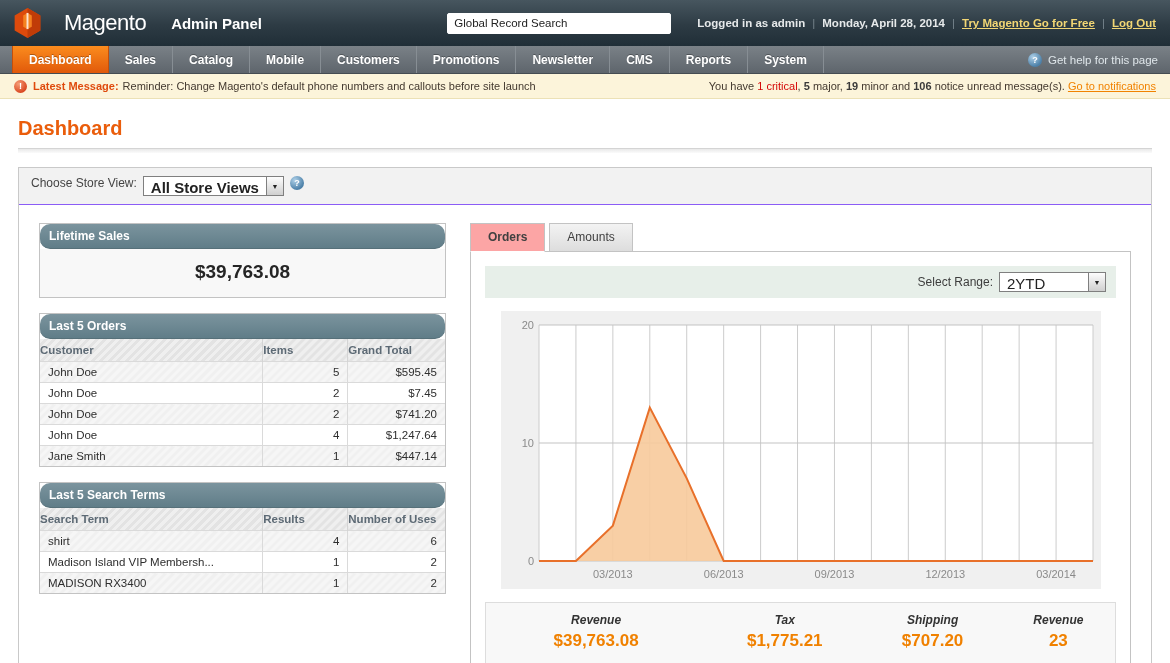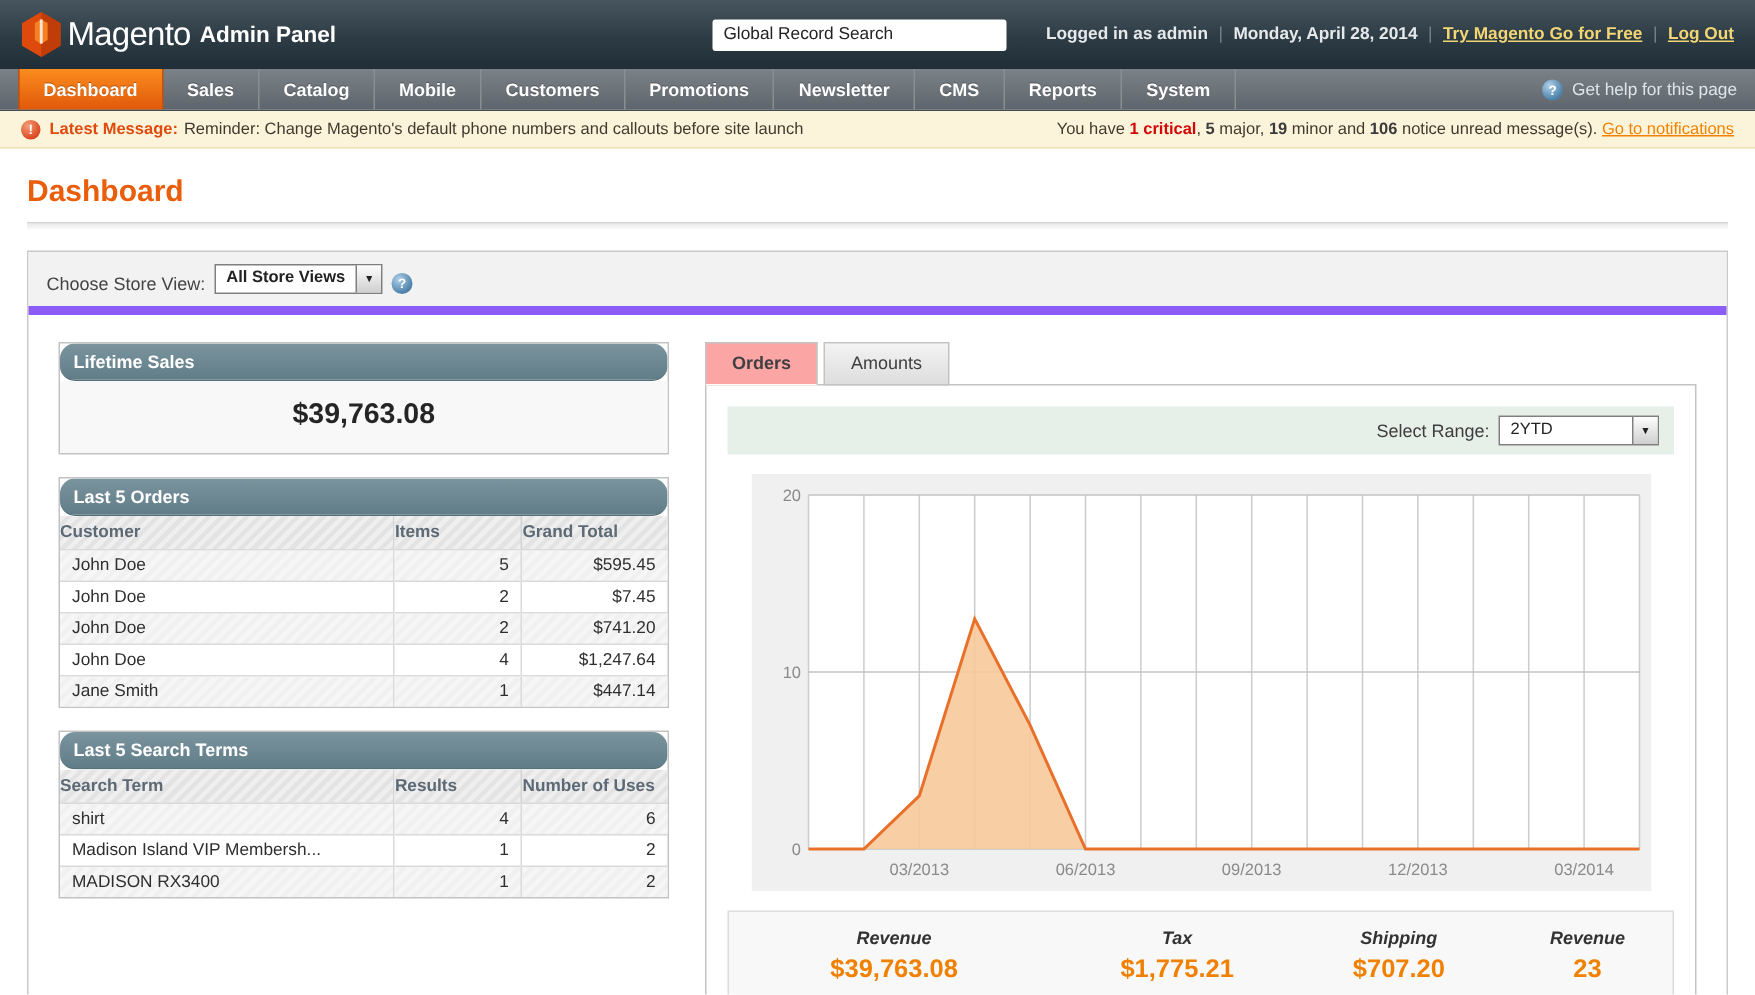--- a/index.html
+++ b/index.html
@@ -2,26 +2,26 @@
 <html><head>
 <meta charset="utf-8">
 <style>
   * { margin:0; padding:0; box-sizing:border-box; }
   html,body { width:1170px; height:663px; overflow:hidden; background:#fff;
     font-family:"Liberation Sans", sans-serif; }
 
   
   .top-bar { height:46px; background:linear-gradient(180deg,#47565f 0%,#2d3b44 55%,#202e37 100%);
     display:flex; align-items:center; padding:0 14px; }
-  .brand-wrap { display:flex; align-items:center; gap:4px; }
+  .brand-wrap { display:flex; align-items:center; gap:23px; }
   .logo-svg { display:block; }
   .brand-name { color:#fff; font-size:22px; letter-spacing:-0.5px; }
   .brand-suffix { color:#fff; font-size:15px; font-weight:bold; margin-left:2px; }
   .global-search { margin-left:auto; margin-right:26px; }
-  .global-search input { width:196px; height:21px; border:1px solid #fff; border-radius:2px;
+  .global-search input { width:224px; height:21px; border:1px solid #fff; border-radius:2px;
     font-size:11.5px; padding:0 6px; color:#222; font-family:"Liberation Sans",sans-serif; }
   .top-meta { display:flex; align-items:center; gap:7px; font-size:11.5px; font-weight:bold;
     color:#e6e9ea; white-space:nowrap; }
   .top-meta .sep { color:#75838b; font-weight:normal; }
   .top-link { color:#f2d674; text-decoration:underline; cursor:pointer; }
 
   
   .nav { height:28px; background:linear-gradient(180deg,#7a8187,#5e656c); display:flex;
     align-items:stretch; padding-left:12px; border-bottom:1px solid #454c52; }
   .nav-item { display:flex; align-items:center; padding:0 16px; color:#fff; font-size:12px;
@@ -37,37 +37,37 @@
     background:radial-gradient(circle at 35% 30%, #aed0e8, #4d81a9 70%); }
 
   
   .message-bar { height:25px; background:#fcf4da; border-bottom:1px solid #ece1b6; display:flex;
     align-items:center; padding:0 14px; font-size:11px; color:#43392f; }
   .alert-icon { width:13px; height:13px; border-radius:50%; background:radial-gradient(circle at 35% 30%,#f59d77,#d8431c 75%);
     color:#fff; font-size:9px; font-weight:bold; display:inline-flex; align-items:center;
     justify-content:center; flex:none; }
   .lm-label { color:#df4a0d; font-weight:bold; margin:0 4px 0 6px; }
   .notif { margin-left:auto; }
-  .notif .crit { color:#d40707; font-weight:bold; }
+  .notif .crit { color:#d40707; font-weight:normal; }
   .notif .b { font-weight:bold; color:#3a3a3a; }
   .notif-link { color:#f18200; text-decoration:underline; cursor:pointer; }
 
   
   .page { padding:12px 18px 0; }
   .page-title { color:#ea5d0b; font-size:20px; font-weight:bold; margin:6px 0 8px; }
   .title-divider { height:5px; border-top:1px solid #d4d4d4;
     background:linear-gradient(180deg,#e9e9e9,#fbfbfb); margin-bottom:14px; }
 
   .panel { border:1px solid #c9c9c9; background:#fff; height:560px; }
-  .store-bar { background:#f2f2f2; border-bottom:6px solid #8b5cf6; padding:8px 12px;
-    display:flex; align-items:flex-end; font-size:12px; color:#444; gap:6px; }
+  .store-bar { background:#f2f2f2; border-bottom:1px solid #8b5cf6; padding:8px 12px;
+    display:flex; align-items:flex-start; font-size:12px; color:#444; gap:6px; }
 
   .fselect { display:inline-flex; align-items:stretch; border:1px solid #7f7f7f; background:#fff;
     height:20px; cursor:pointer; }
-  .fselect .val { padding:2px 7px 0; font-size:11px; font-weight:bold; color:#222; min-width:92px; }
+  .fselect .val { padding:2px 7px 0; font-size:15px; font-weight:bold; color:#222; min-width:92px; }
   .fselect .btn { width:17px; border-left:1px solid #7f7f7f;
     background:linear-gradient(180deg,#fdfdfd,#cfcfcf); display:flex; align-items:center;
     justify-content:center; font-size:7px; color:#222; }
 
   .panel-body { display:flex; gap:24px; padding:18px 20px; }
   .left-col { width:407px; flex:none; }
   .right-col { flex:1; min-width:0; }
 
   
   .card { border:1px solid #c3c3c3; margin-bottom:15px; background:#fff; }

